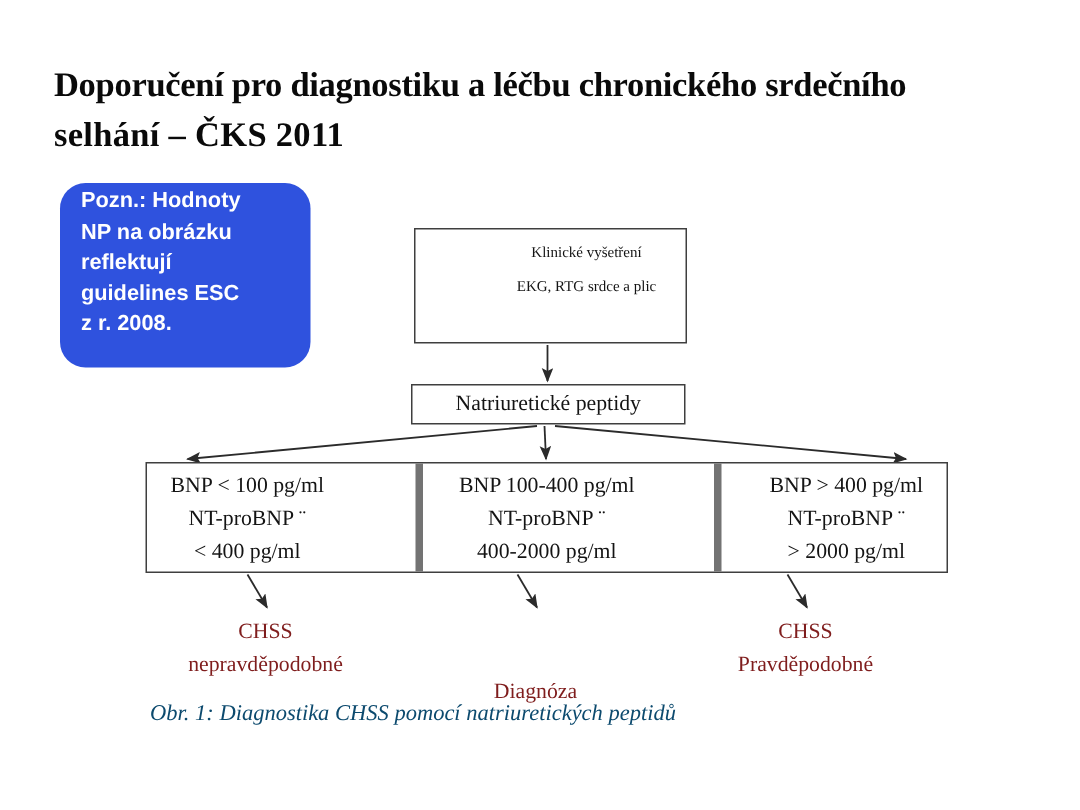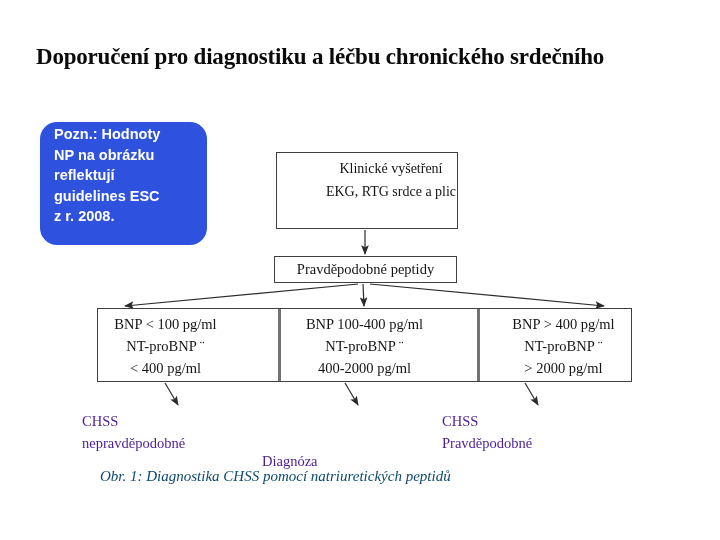--- a/index.html
+++ b/index.html
@@ -74,21 +74,21 @@
     font-family: "Liberation Serif", serif;
   }
 
   
   #box-clinical {
     left: 276px;
     top: 152px;
     width: 182px;
     height: 77px;
     padding-top: 5px;
-    font-size: 14px;
+    font-size: 10px;
     line-height: 22.5px;
     padding-left: 48px;
   }
   #box-clinical .bl { display: block; white-space: nowrap; }
 
   
   #box-np {
     left: 274px;
     top: 256px;
     width: 183px;
@@ -113,31 +113,32 @@
   #box-results .col {
     flex: 1 1 0;
     box-sizing: border-box;
     text-align: center;
     padding-top: 4px;
     font-family: "Liberation Serif", serif;
     font-size: 14.5px;
     line-height: 22px;
     color: #141414;
   }
-  #box-results .col + .col { border-left: 3px solid #737373; padding-left: 16px; }
+  #box-results .col + .col { border-left: 5px solid #737373; padding-left: 16px; }
   #box-results .col .bl { display: block; white-space: nowrap; }
 
   
   .outcome {
     position: absolute;
     width: 190px;
+    text-align: center;
     font-family: "Liberation Serif", serif;
     font-size: 14.5px;
     line-height: 22px;
-    color: #4c1d95;
+    color: #7f1d1d;
   }
   .outcome .bl { display: block; white-space: nowrap; }
   #out-1 { left: 82px;  top: 410px; }
   #out-2 { left: 262px; top: 410px; margin-top: 40px; }
   #out-3 { left: 442px; top: 410px; }
 
   
   #caption {
     position: absolute;
     left: 100px;
@@ -157,20 +158,21 @@
     pointer-events: none;
   }
 </style>
 </head>
 <body>
 
 <div id="slide">
 
   <div id="title">
     <span class="ln ln1">Doporučení pro diagnostiku a léčbu chronického srdečního</span>
+    <span class="ln ln2">selhání –  ČKS 2011</span>
   </div>
 
   <div id="callout">
     <span class="cl">Pozn.: Hodnoty</span>
     <span class="cl">NP na obrázku</span>
     <span class="cl">reflektují</span>
     <span class="cl">guidelines ESC</span>
     <span class="cl">z r. 2008.</span>
   </div>
 
@@ -196,21 +198,21 @@
         <path d="M345,383 L358,405" marker-end="url(#ah)"></path>
         <path d="M525,383 L538,405" marker-end="url(#ah)"></path>
       </g>
     </svg>
 
     <div class="dbox" id="box-clinical">
       <span class="bl">Klinické vyšetření</span>
       <span class="bl">EKG, RTG srdce a plic</span>
     </div>
 
-    <div class="dbox" id="box-np">Pravděpodobné peptidy</div>
+    <div class="dbox" id="box-np">Natriuretické peptidy</div>
 
     <div id="box-results">
       <div class="col">
         <span class="bl">BNP &lt; 100 pg/ml</span>
         <span class="bl">NT-proBNP ¨</span>
         <span class="bl">&lt; 400 pg/ml</span>
       </div>
       <div class="col">
         <span class="bl">BNP 100-400 pg/ml</span>
         <span class="bl">NT-proBNP ¨</span>

